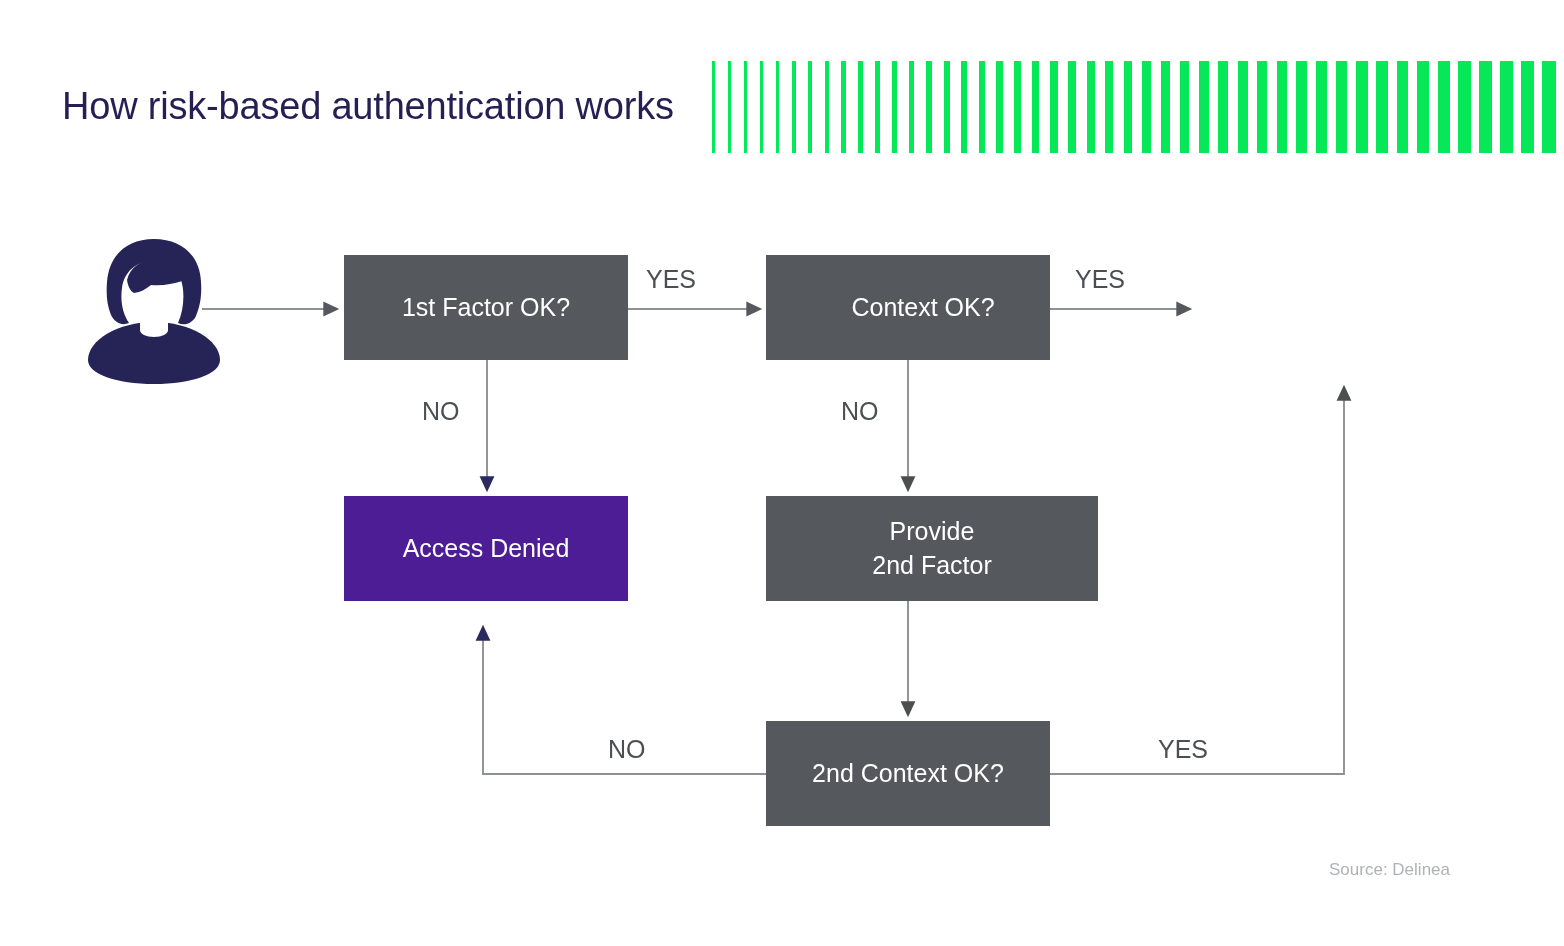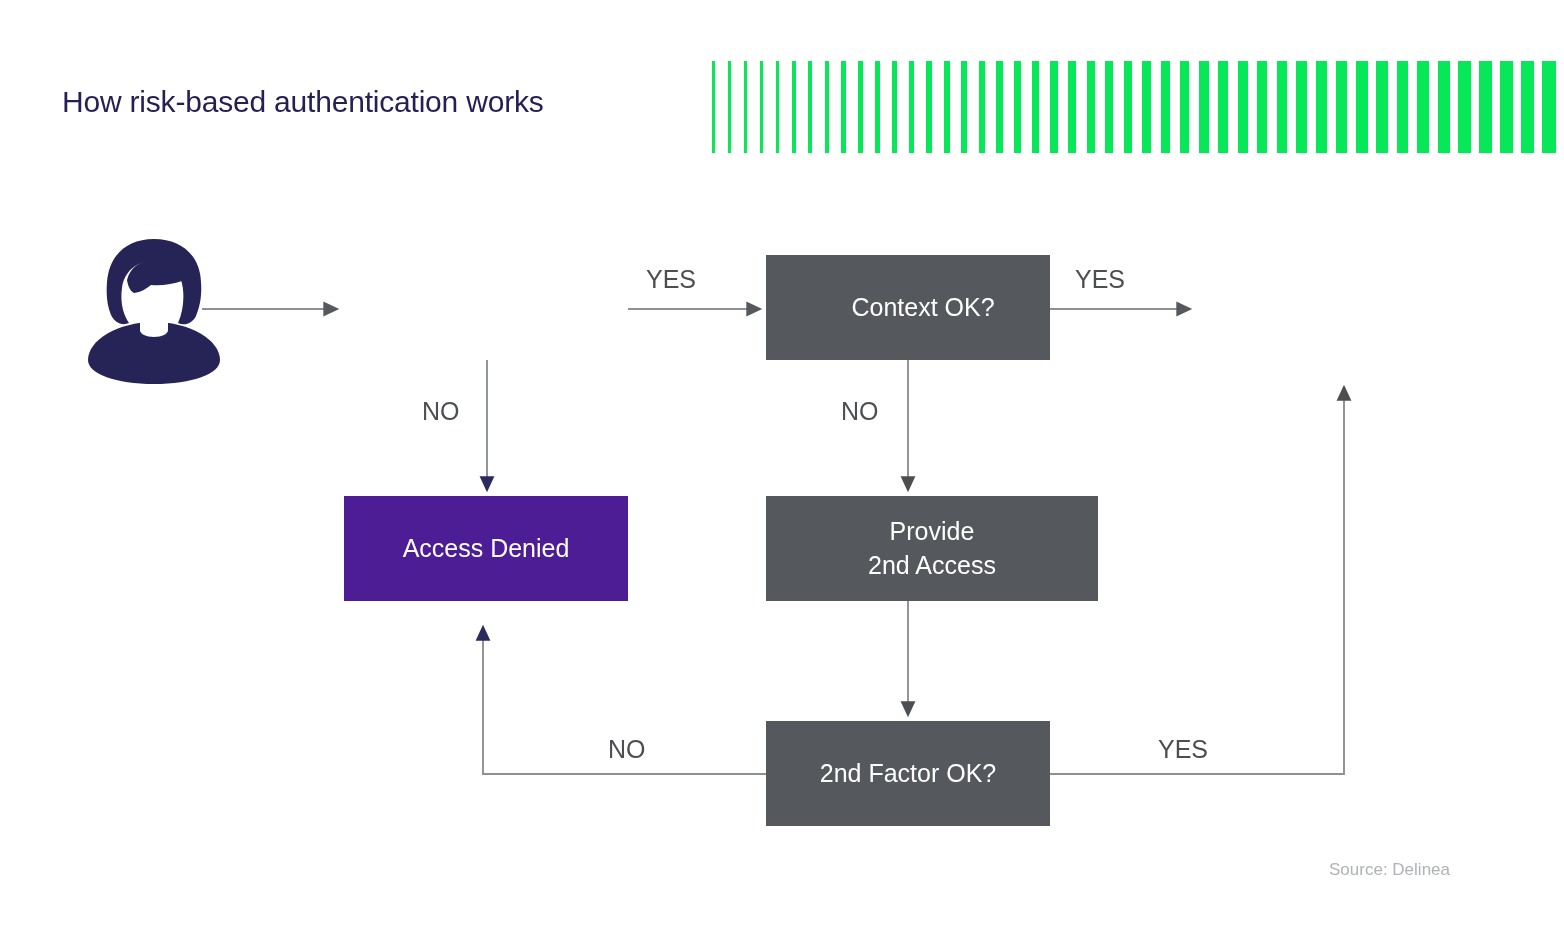--- a/index.html
+++ b/index.html
@@ -11,21 +11,21 @@
     width: 1564px; height: 946px;
     position: relative;
     font-family: "Liberation Sans", sans-serif;
     overflow: hidden;
   }
 
   
   #page-title {
     position: absolute;
     left: 62px; top: 85px;
-    font-size: 30px;
+    font-size: 38px;
     font-weight: 400;
     color: #251F53;
     letter-spacing: -0.2px;
     white-space: nowrap;
   }
   #bar-pattern {
     position: absolute;
     left: 712px; top: 61px;
     width: 852px; height: 92px;
     display: flex;
@@ -201,34 +201,35 @@
       <path d="M62 84 L90 84 L90 96 C90 100 84 103 76 103 C68 103 62 100 62 96 Z" fill="#ffffff"></path>
 
       <path d="M76 5 C104 5 122 22 123 48 C124 62 122 72 118 82 C114 90 106 92 100 89 C106 76 107 58 103 46 C98 33 87 27 76 27 C58 27 46 38 44 54 C42 68 45 80 51 89 C44 92 37 89 33 81 C29 71 28 61 29 48 C31 22 48 5 76 5 Z"></path>
 
       <path d="M76 27 C90 27 100 36 103 48 C105 58 104 70 99 79 C94 88 86 93 76 93 C66 93 58 88 53 79 C48 70 47 58 49 48 C52 36 62 27 76 27 Z" fill="#ffffff"></path>
 
       <path d="M49 46 C52 33 63 26 76 26 C90 26 101 34 104 47 C95 50 84 52 73 51 C68 55 63 58 56 59 C52 57 50 52 49 46 Z"></path>
     </g>
   </svg>
 
+  <div class="node gray" id="node-first-factor">1st Factor OK?</div>
 
   <div class="node gray" id="node-context">Context OK?</div>
 
 
   <div class="node navy" id="node-denied">Access Denied</div>
 
   <div class="node gray" id="node-provide">
     <span>
       <span>Provide</span><br>
-      <span>2nd Access</span>
+      <span>2nd Factor</span>
     </span>
   </div>
 
-  <div class="node gray" id="node-second-factor">2nd Factor OK?</div>
+  <div class="node gray" id="node-second-factor">2nd Context OK?</div>
 
   <div class="edge-label" id="label-yes-1">YES</div>
   <div class="edge-label" id="label-yes-2">YES</div>
   <div class="edge-label" id="label-no-1">NO</div>
   <div class="edge-label" id="label-no-2">NO</div>
   <div class="edge-label" id="label-no-3">NO</div>
   <div class="edge-label" id="label-yes-3">YES</div>
 </div>
 
 <div id="source-note">Source: Delinea</div>

